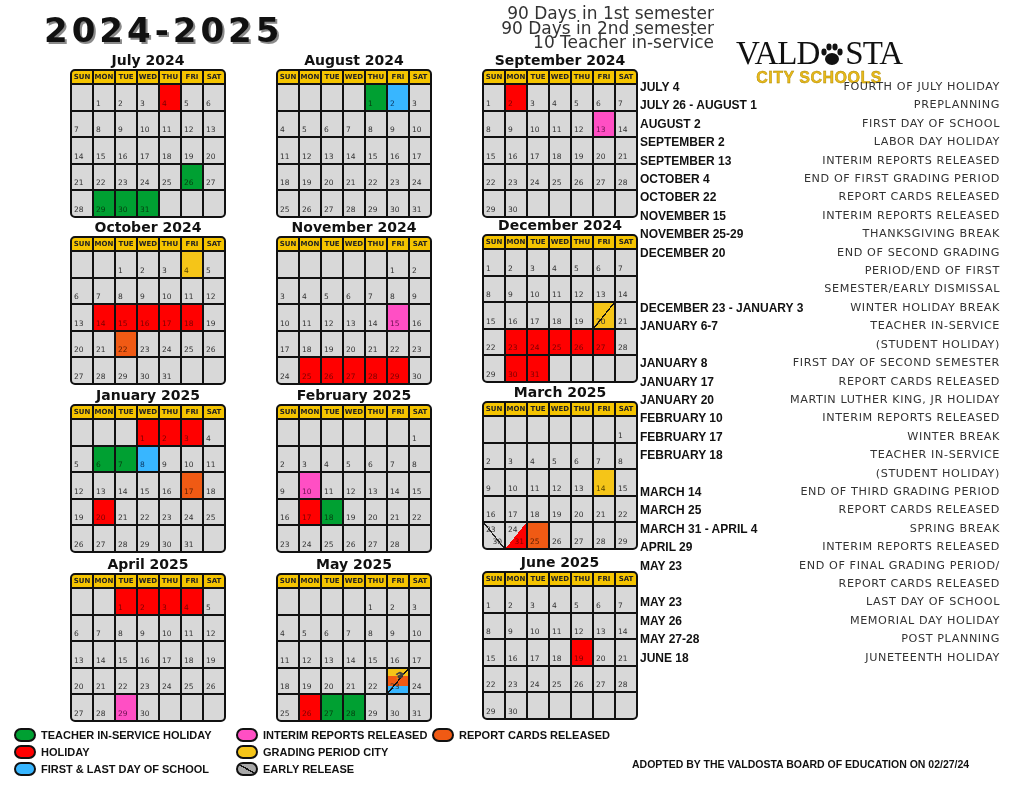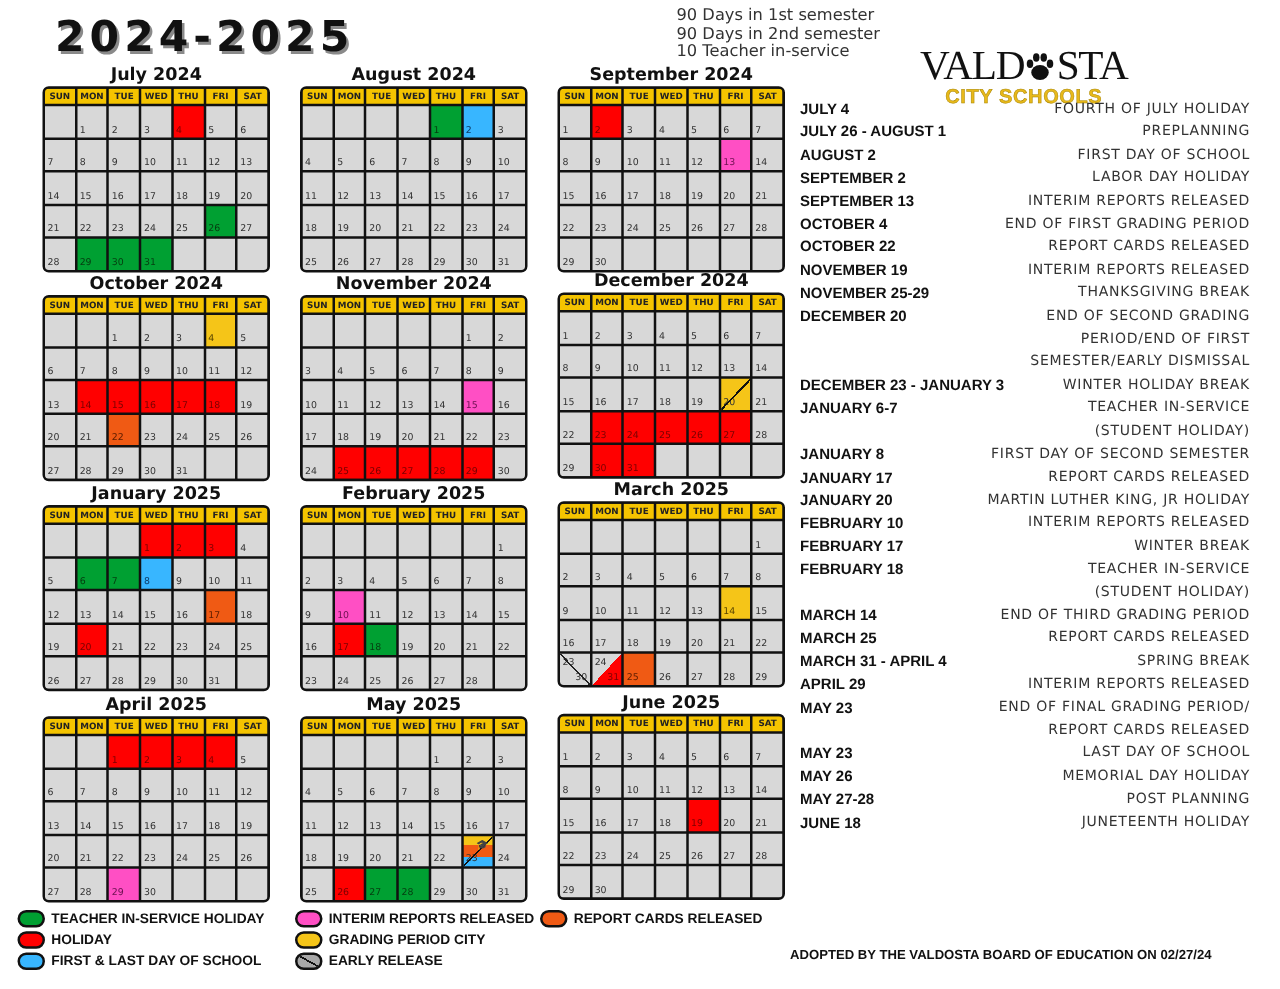--- a/index.html
+++ b/index.html
@@ -6,35 +6,35 @@
   html, body { width: 1024px; height: 791px; background: #ffffff; overflow: hidden; }
   body { position: relative; font-family: "DejaVu Sans", sans-serif; color: #111; }
 
   .main-title {
     position: absolute; left: 44px; top: 10px;
     font-family: "DejaVu Sans", sans-serif; font-weight: bold;
     font-size: 34px; letter-spacing: 4px; color: #111;
     text-shadow: 2px 2px 0 #8a8a8a;
   }
   .stats {
-    position: absolute; right: 320px; top: 6px; text-align: left;
-    font-family: "DejaVu Sans", sans-serif; font-size: 13px; line-height: 14.5px; color: #333;
+    position: absolute; right: 310px; top: 6px; text-align: right;
+    font-family: "DejaVu Sans", sans-serif; font-size: 17px; line-height: 14.5px; color: #333;
   }
   .logo { position: absolute; left: 734px; top: 22px; width: 170px; text-align: center; margin-top: 16px; }
   .logo-main {
     font-family: "Liberation Serif", serif; font-size: 33px; line-height: 30px;
     color: #111; letter-spacing: -1px; white-space: nowrap;
   }
   .logo-main .paw { display: inline-block; vertical-align: -2px; }
   .logo-sub {
     font-family: "Liberation Sans", sans-serif; font-weight: bold; font-size: 16px;
     color: #e8b91a; letter-spacing: 0.5px; -webkit-text-stroke: 0.4px #a88500; line-height: 16px;
   }
 
-  .month { position: absolute; width: 182px; }
+  .month { position: absolute; width: 156px; margin-left: 36px; }
   .month-title {
     text-align: center; font-family: "DejaVu Sans", sans-serif; font-weight: bold;
     font-size: 14px; line-height: 16px; height: 16px; color: #111; margin-bottom: 1px;
   }
   .grid {
     border: 2px solid #111; border-radius: 5px; overflow: hidden; background: #111;
     display: grid; grid-template-columns: repeat(7, 1fr); gap: 2px;
   }
   .dow {
     background: #f5c400; height: 12px; font-size: 7px; font-weight: bold;
@@ -1463,21 +1463,21 @@
         <span>END OF FIRST GRADING PERIOD</span>
       </div>
     </div>
     <div class="ev-row">
       <div class="ev-date">OCTOBER 22</div>
       <div class="ev-desc">
         <span>REPORT CARDS RELEASED</span>
       </div>
     </div>
     <div class="ev-row">
-      <div class="ev-date">NOVEMBER 19</div>
+      <div class="ev-date">NOVEMBER 15</div>
       <div class="ev-desc">
         <span>INTERIM REPORTS RELEASED</span>
       </div>
     </div>
     <div class="ev-row">
       <div class="ev-date">NOVEMBER 25-29</div>
       <div class="ev-desc">
         <span>THANKSGIVING BREAK</span>
       </div>
     </div>

